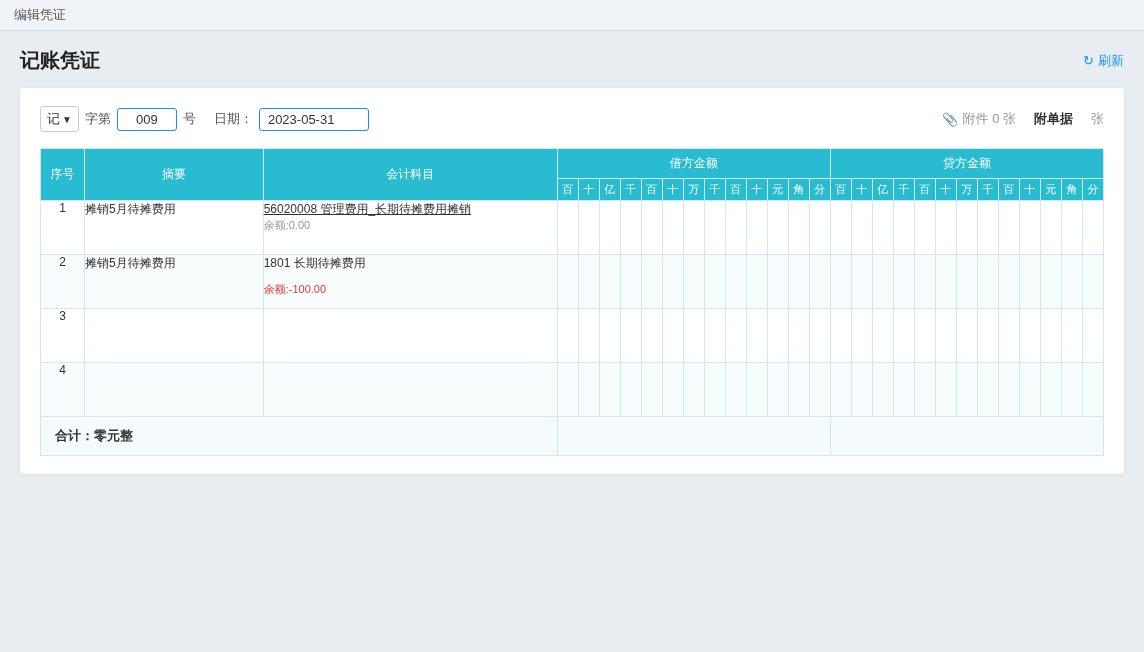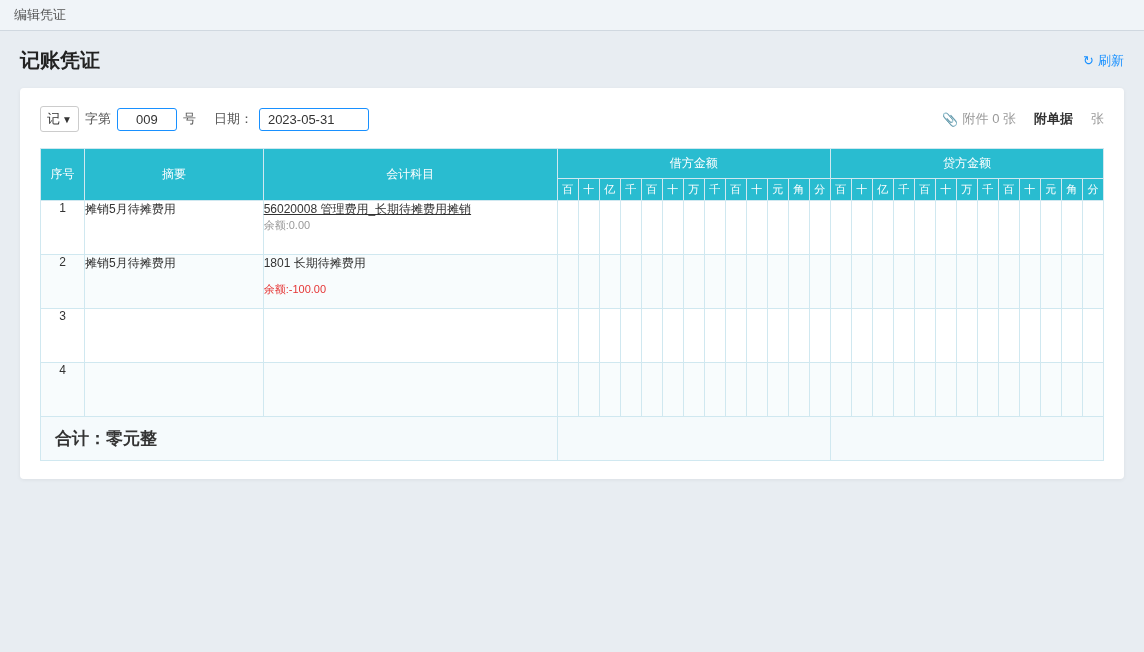--- a/index.html
+++ b/index.html
@@ -183,21 +183,21 @@
       margin-top: 10px;
     }
     .cell-amount {
       padding: 0;
       border-right: 1px solid #d0e8f0;
       vertical-align: middle;
     }
     .total-row td {
       background: #f5fafc;
       padding: 10px 14px;
-      font-size: 17px;
+      font-size: 13px;
       font-weight: bold;
       border-top: 1px solid #b0dce8;
     }
     .footer-row {
       margin-top: 14px;
       display: flex;
       align-items: center;
       gap: 30px;
       color: #aaa;
       font-size: 12px;

